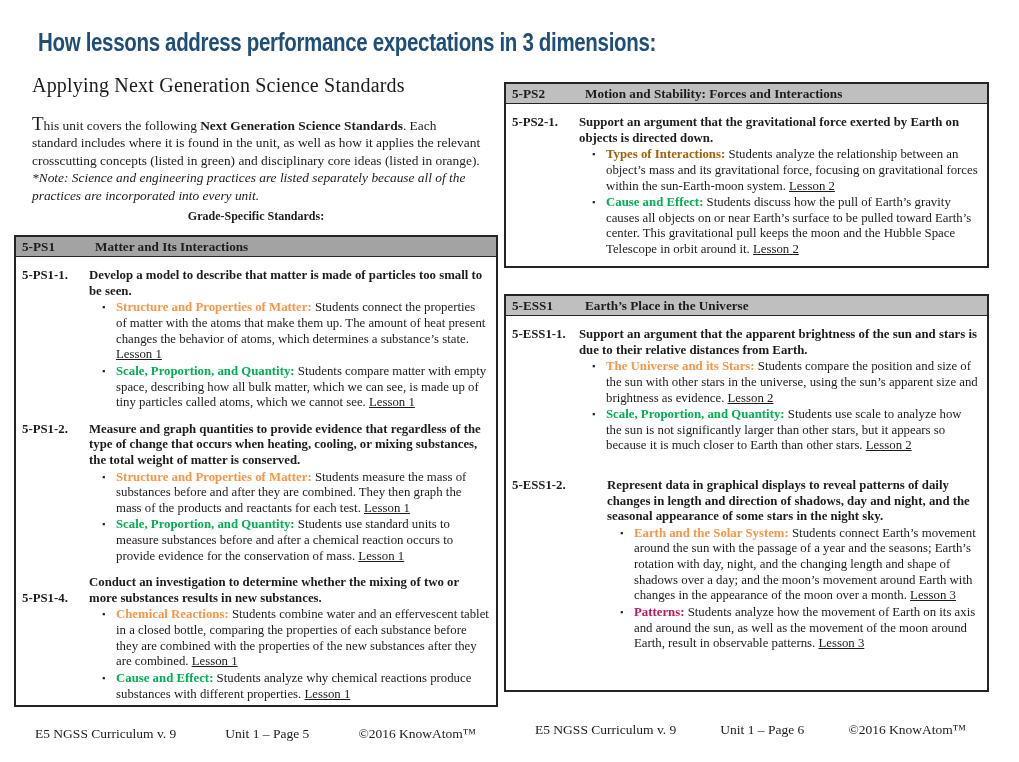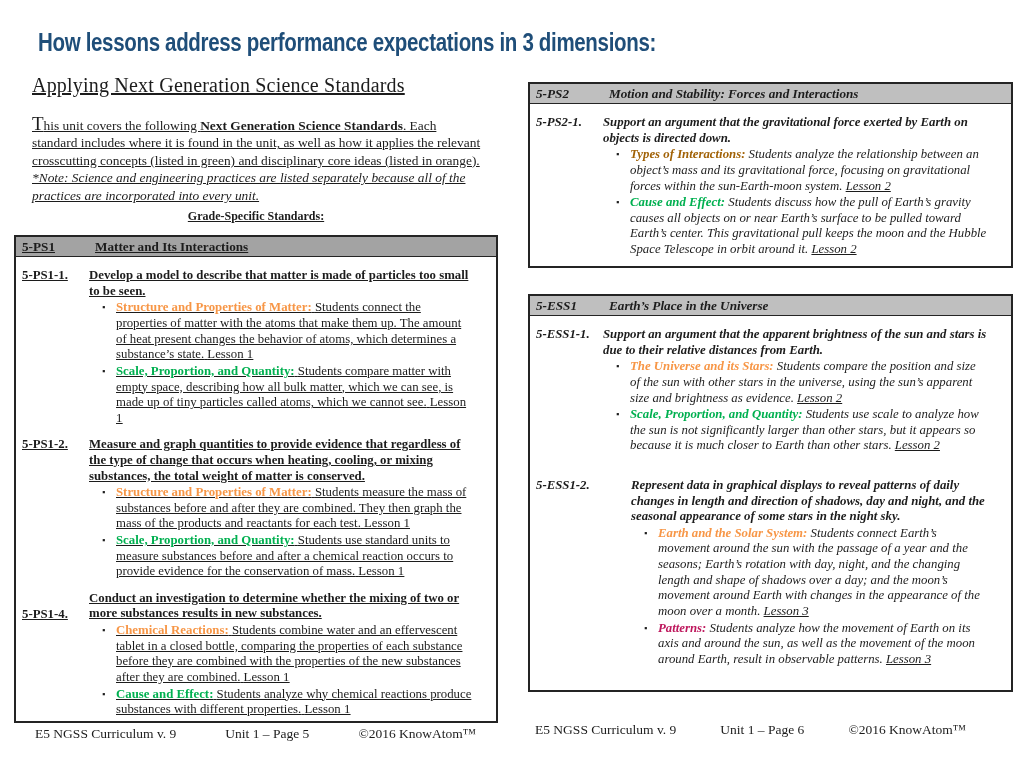--- a/index.html
+++ b/index.html
@@ -6,40 +6,40 @@
   .canvas{
     position:relative;width:1019px;height:762px;background:#ffffff;overflow:hidden;
     font-family:"Liberation Serif","DejaVu Serif",serif;color:#1c1c1c;
   }
   .slide-title{
     position:absolute;left:38px;top:28px;
     font-family:"Liberation Sans","DejaVu Sans",sans-serif;
     font-weight:bold;font-size:25px;letter-spacing:-0.4px;white-space:nowrap;
     transform:scaleX(0.82);transform-origin:left top;
   }
-  .page-left{position:absolute;left:14px;top:74px;width:484px;text-decoration:underline;}
-  .page-right{position:absolute;left:528px;top:82px;width:485px;font-style:italic;}
+  .page-left{position:absolute;left:14px;top:74px;width:484px;}
+  .page-right{position:absolute;left:504px;top:82px;width:485px;}
   .doc-heading{margin:0 0 0 18px;font-size:20px;font-weight:normal;letter-spacing:0.2px;}
   .intro{margin:17px 0 0 18px;width:452px;font-size:13.4px;line-height:1.3;}
   .seg-lead{font-size:19px;line-height:1;}
   .seg-bold{font-weight:bold;}
   .seg-italic{font-style:italic;}
   .grade-heading{margin:5px 0 0 0;text-align:center;font-size:12px;font-weight:bold;}
   .std-table{border:2px solid #242424;background:#ffffff;box-sizing:border-box;padding-bottom:3px;}
   .left-table{margin-top:11px;min-height:451px;}
   .rt-1{min-height:186px;}
   .rt-2{margin-top:26px;min-height:398px;}
   .t-header{display:flex;background:#BFBFBF;border-bottom:1px solid #242424;font-weight:bold;font-size:13.2px;line-height:1.3;padding:1px 0;}
   .t-code-h{width:73px;flex:none;padding-left:6px;}
   .t-row{display:flex;margin-top:11px;}
   .t-row.first{margin-top:11px;}
   .t-row.extra-gap{margin-top:24px;gap:28px;}
   .t-code{width:73px;flex:none;padding-left:6px;font-weight:bold;font-size:12.8px;line-height:1.22;box-sizing:border-box;}
   .t-code.offset{padding-top:16px;}
-  .t-desc{flex:1;padding-right:23px;font-size:12.8px;line-height:1.22;}
+  .t-desc{flex:1;padding-right:7px;font-size:12.8px;line-height:1.22;}
   .statement{font-weight:bold;}
   ul.bullets{margin:1px 0 0 0;padding-left:27px;list-style:none;}
   li.bullet{position:relative;margin-top:1px;}
   .bullet-glyph{position:absolute;left:-14px;top:0;font-size:9px;line-height:15px;}
   .b-label{font-weight:bold;}
   .lesson{text-decoration:underline;color:inherit;cursor:pointer;}
   .footer{position:absolute;display:flex;justify-content:space-between;font-size:13.5px;white-space:nowrap;}
   .footer-left{left:35px;top:726px;width:441px;}
   .footer-right{left:535px;top:722px;width:431px;}
 </style>

